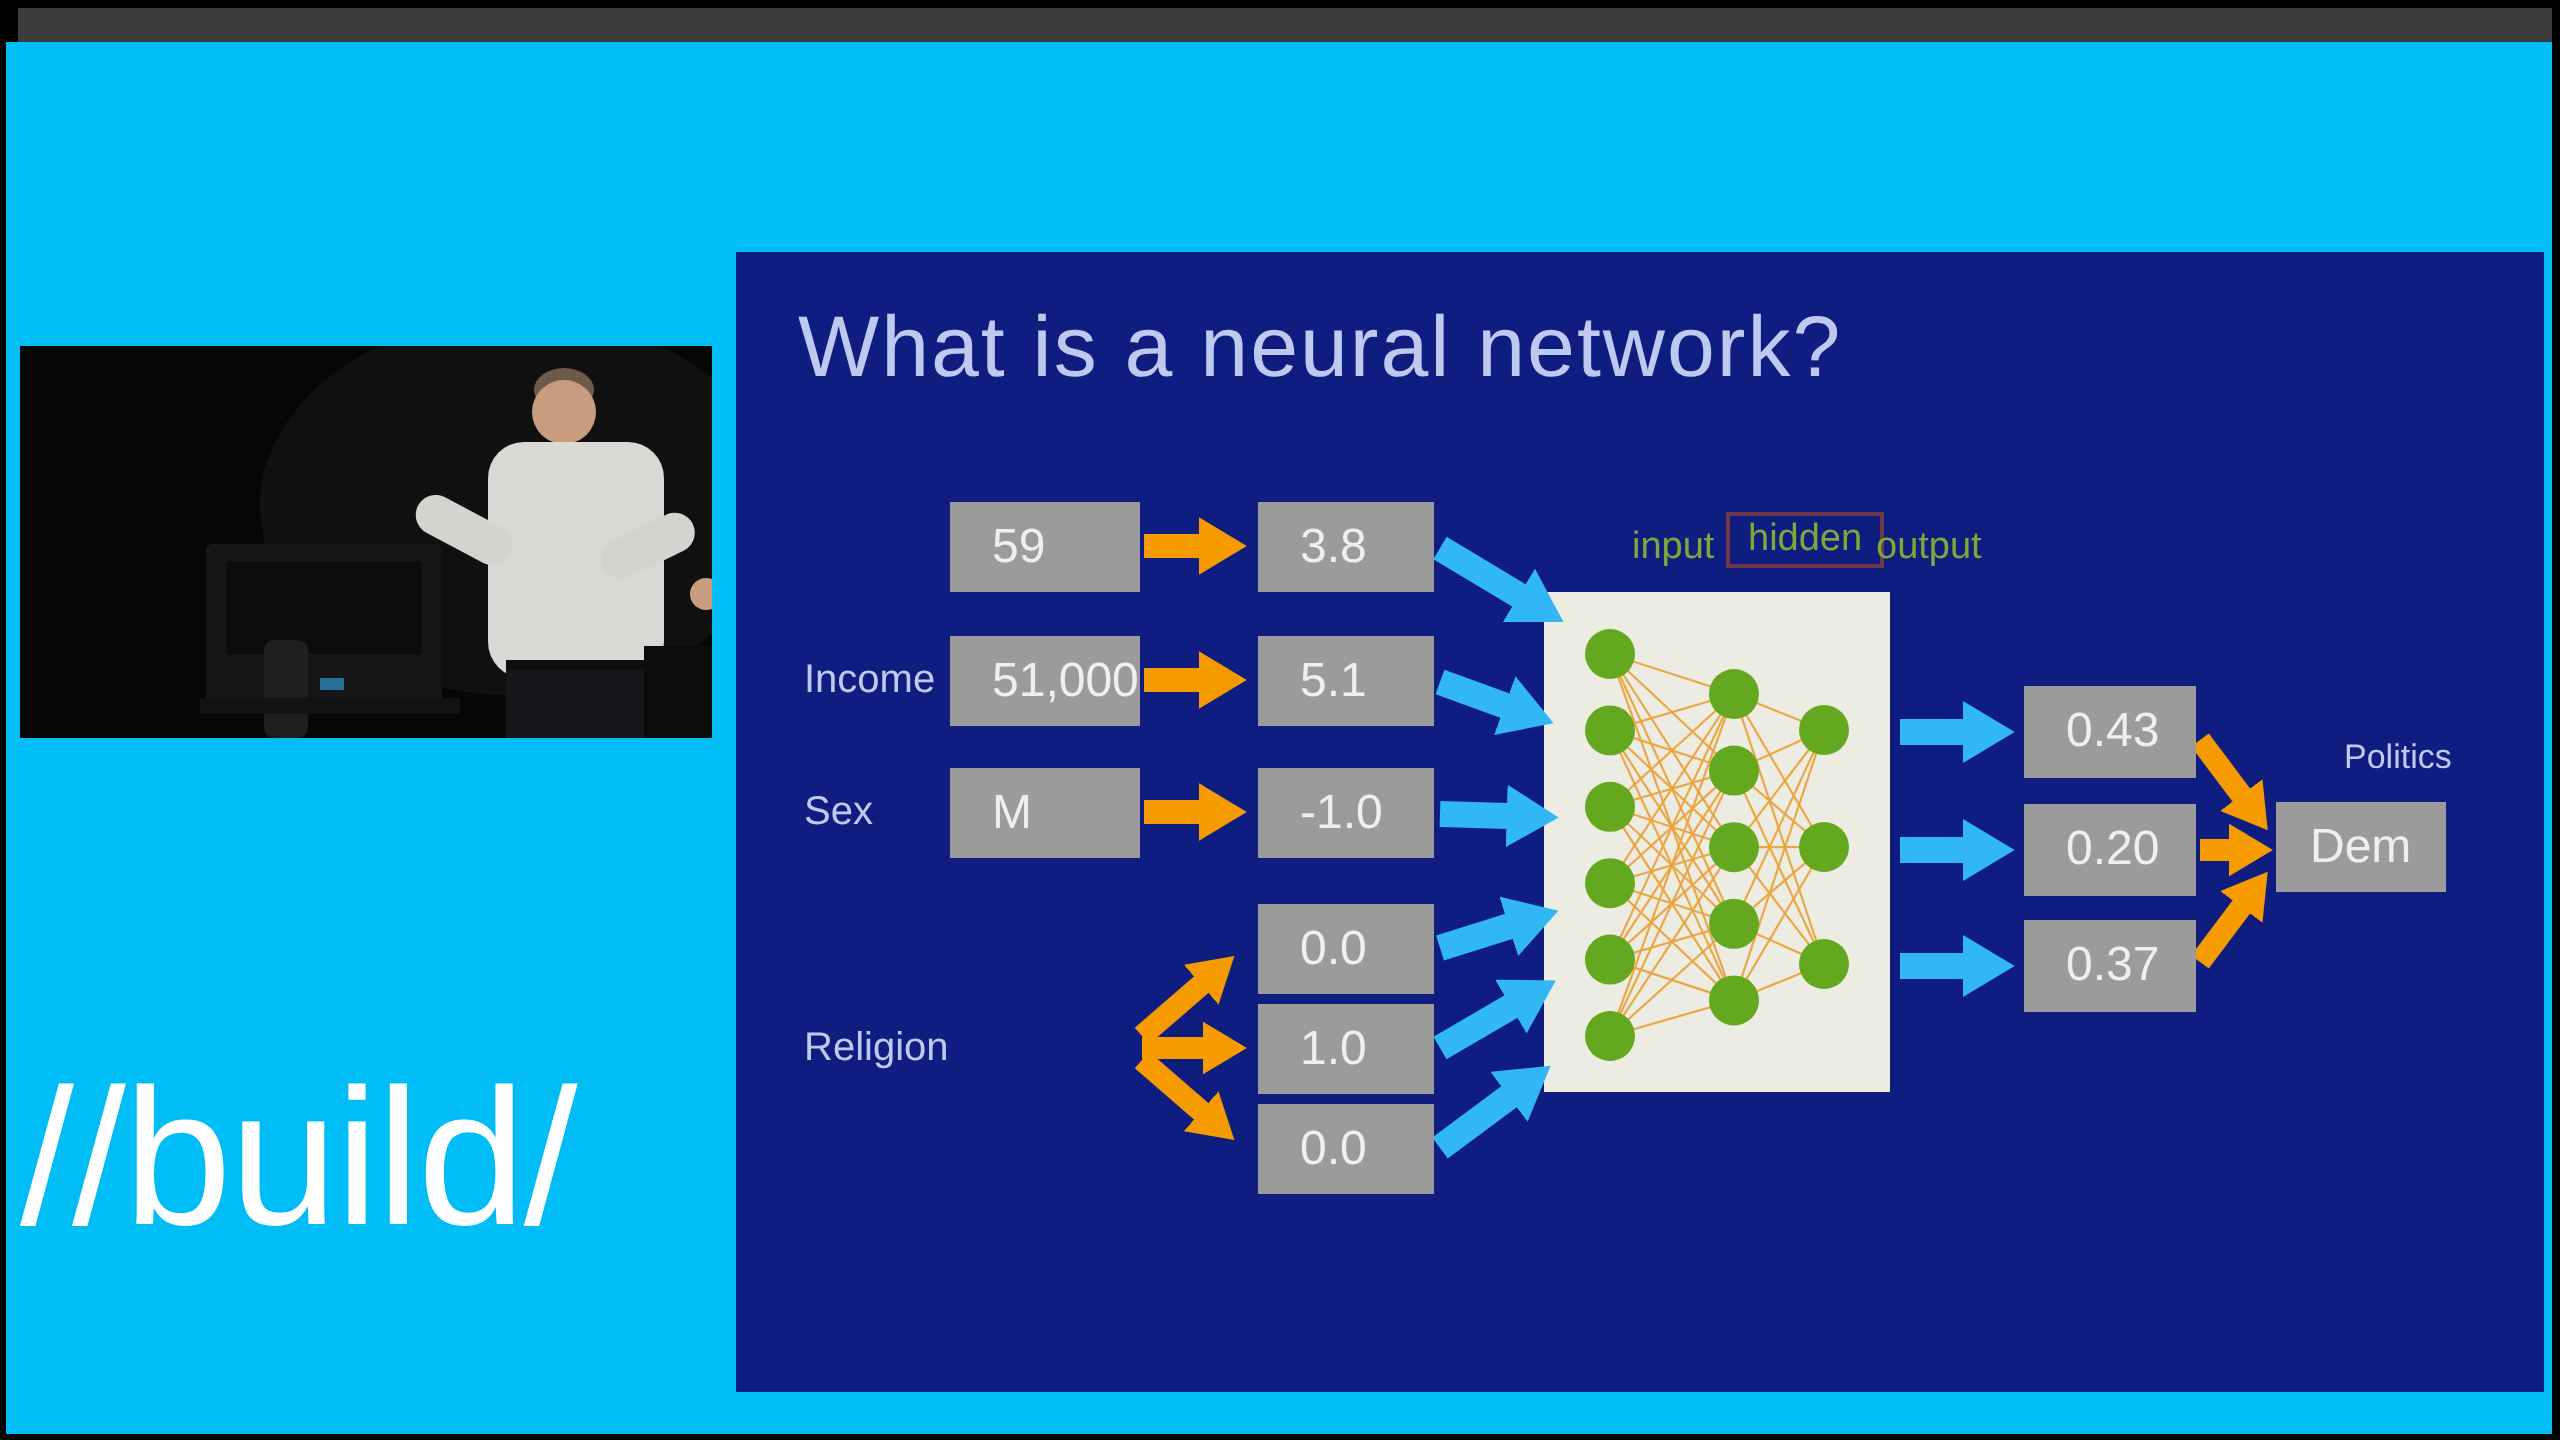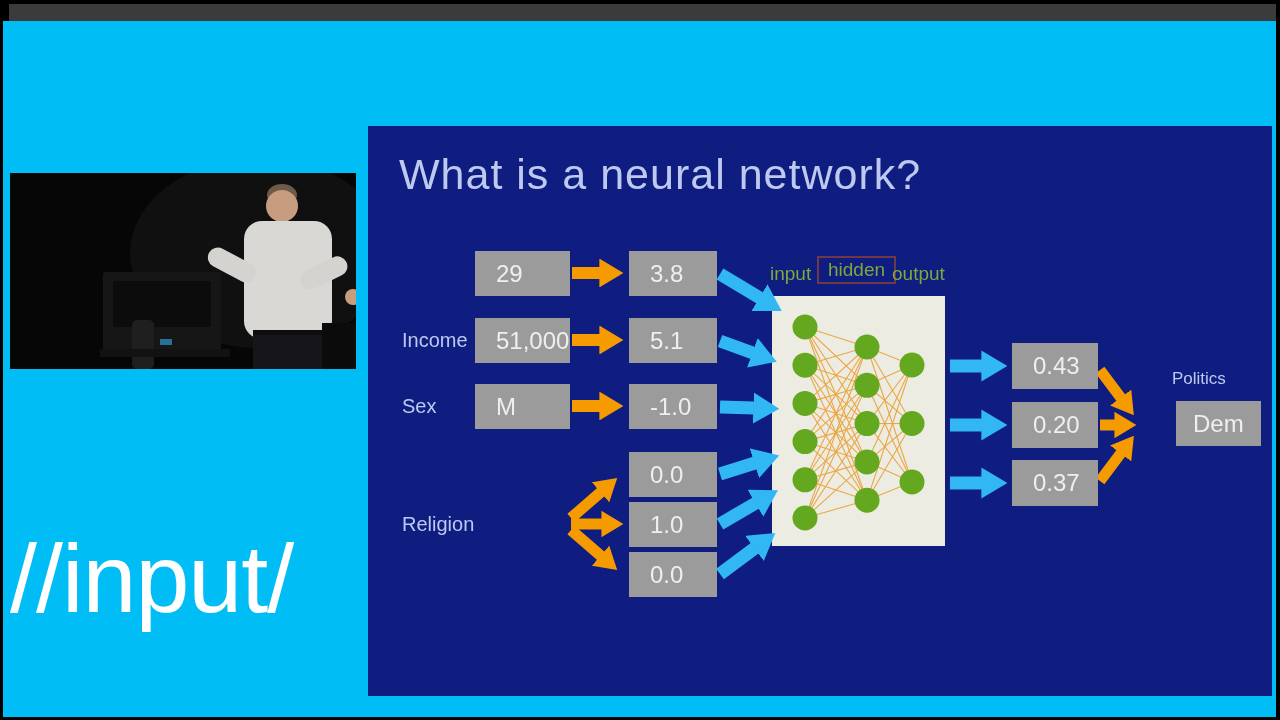--- a/index.html
+++ b/index.html
@@ -28,29 +28,29 @@
   .slide-title{position:absolute;left:31px;top:24px;font-size:43px;letter-spacing:1px;
                color:var(--slide_text_blue);white-space:nowrap;}
   .row-label{position:absolute;left:34px;width:84px;height:45px;display:flex;align-items:center;
              font-size:20px;color:var(--slide_text_blue);z-index:3;}
   .gbox{position:absolute;background:var(--box_gray);color:var(--box_text_white);
         display:flex;align-items:center;font-size:24px;padding-left:21px;
         box-sizing:border-box;z-index:3;}
   .col1{left:107px;width:95px;height:45px;}
   .col2{left:261px;width:88px;height:45px;}
   .out{left:644px;width:86px;height:46px;}
-  .dem{left:770px;top:275px;width:85px;height:45px;padding-left:17px;margin-left:38px;}
+  .dem{left:770px;top:275px;width:85px;height:45px;padding-left:17px;}
   .politics{position:absolute;left:804px;top:243px;font-size:17px;color:var(--slide_text_blue);z-index:3;}
 
   .panel{position:absolute;left:404px;top:170px;width:173px;height:250px;background:var(--panel_cream);z-index:1;}
   #network{width:100%;height:100%;display:block;}
   .net-edge{stroke:#eba43d;stroke-width:1.1;opacity:.95;}
   .net-node{fill:var(--node_green);}
 
-  .ll{position:absolute;font-size:19px;color:var(--layer_label_green);z-index:3;}
+  .ll{position:absolute;font-size:19px;color:var(--layer_label_green);z-index:3;margin-left:46px;}
   .hiddenbox{border:2px solid var(--hidden_border_maroon);padding:1px 9px;}
 
   .arrows{position:absolute;left:0;top:0;width:904px;height:511px;z-index:2;pointer-events:none;}
   .oline{stroke:var(--arrow_orange);fill:none;}
   .bline{stroke:var(--arrow_blue);fill:none;}
   .mo-fill{fill:var(--arrow_orange);}
   .mb-fill{fill:var(--arrow_blue);}
 </style>
 </head>
 <body>
@@ -86,30 +86,30 @@
         <rect x="93" y="99" width="118" height="80" rx="3" fill="#161616"></rect>
         <rect x="103" y="108" width="98" height="46" rx="2" fill="#0c0c0c"></rect>
         <rect x="122" y="147" width="22" height="49" rx="5" fill="#1f1f1f"></rect>
         <rect x="150" y="166" width="12" height="6" fill="#2e7fae" opacity="0.85"></rect>
         <rect x="90" y="176" width="130" height="8" fill="#121212"></rect>
       </g>
       <rect x="312" y="150" width="34" height="46" fill="#0b0b0b"></rect>
     </svg>
   </div>
 
-  <div class="build-logo">//input/</div>
+  <div class="build-logo">//build/</div>
 
   <div class="slide">
     <div class="slide-title">What is a neural network?</div>
 
     <div class="row-label" style="top:192px">Income</div>
     <div class="row-label" style="top:258px">Sex</div>
     <div class="row-label" style="top:376px">Religion</div>
 
-    <div class="gbox col1" style="top:125px">29</div>
+    <div class="gbox col1" style="top:125px">59</div>
     <div class="gbox col1" style="top:192px">51,000</div>
     <div class="gbox col1" style="top:258px">M</div>
 
     <div class="gbox col2" style="top:125px">3.8</div>
     <div class="gbox col2" style="top:192px">5.1</div>
     <div class="gbox col2" style="top:258px">-1.0</div>
     <div class="gbox col2" style="top:326px">0.0</div>
     <div class="gbox col2" style="top:376px">1.0</div>
     <div class="gbox col2" style="top:426px">0.0</div>
 

